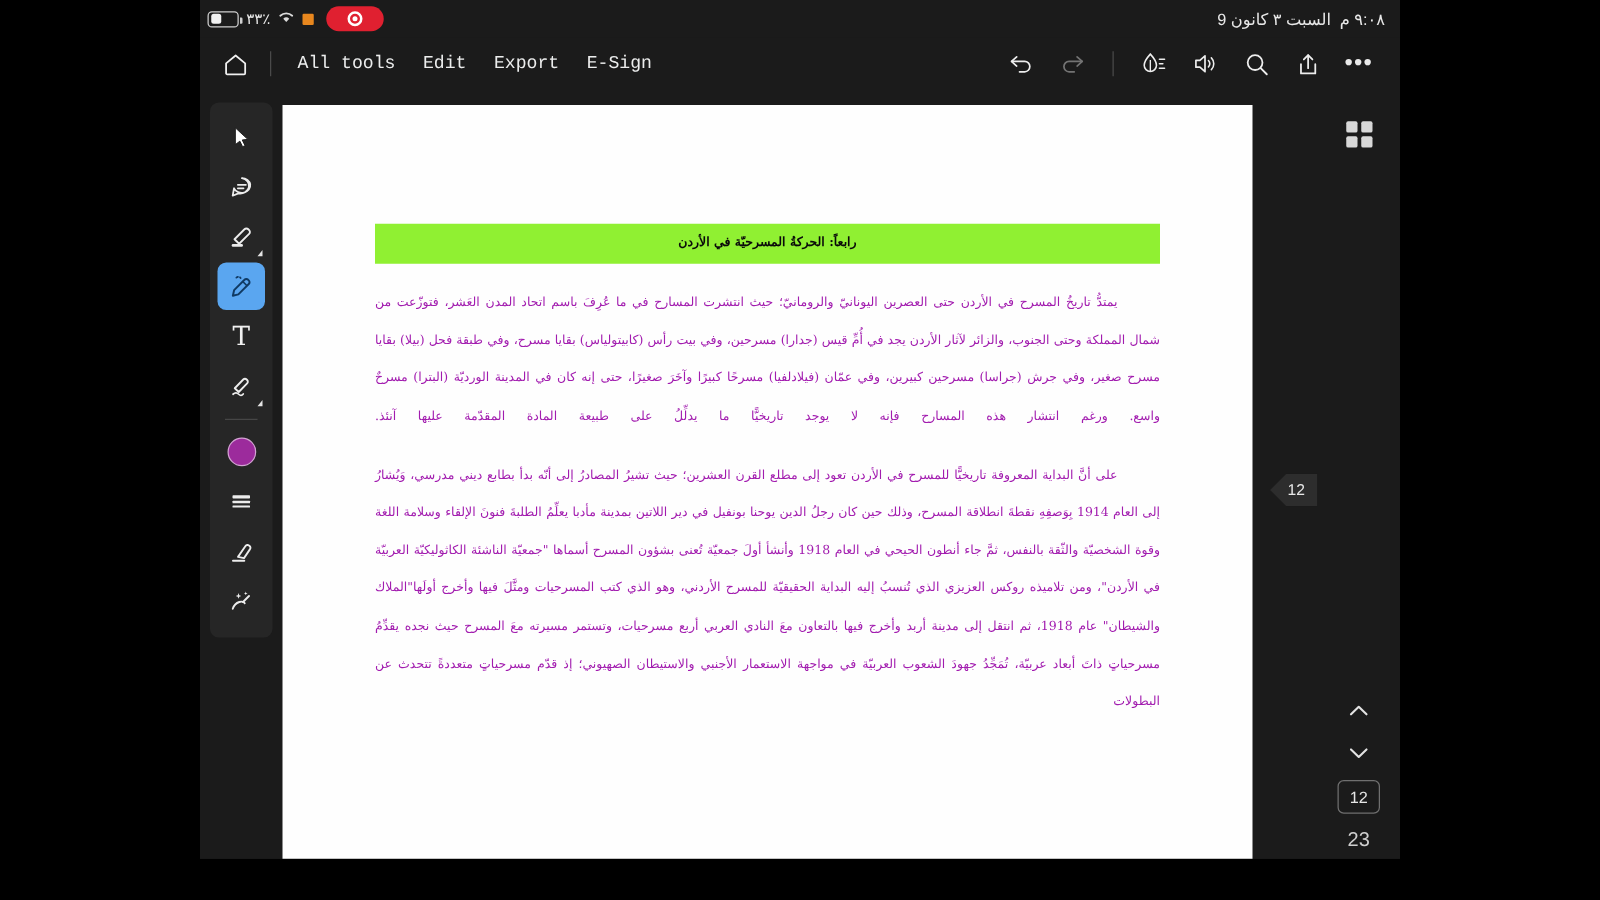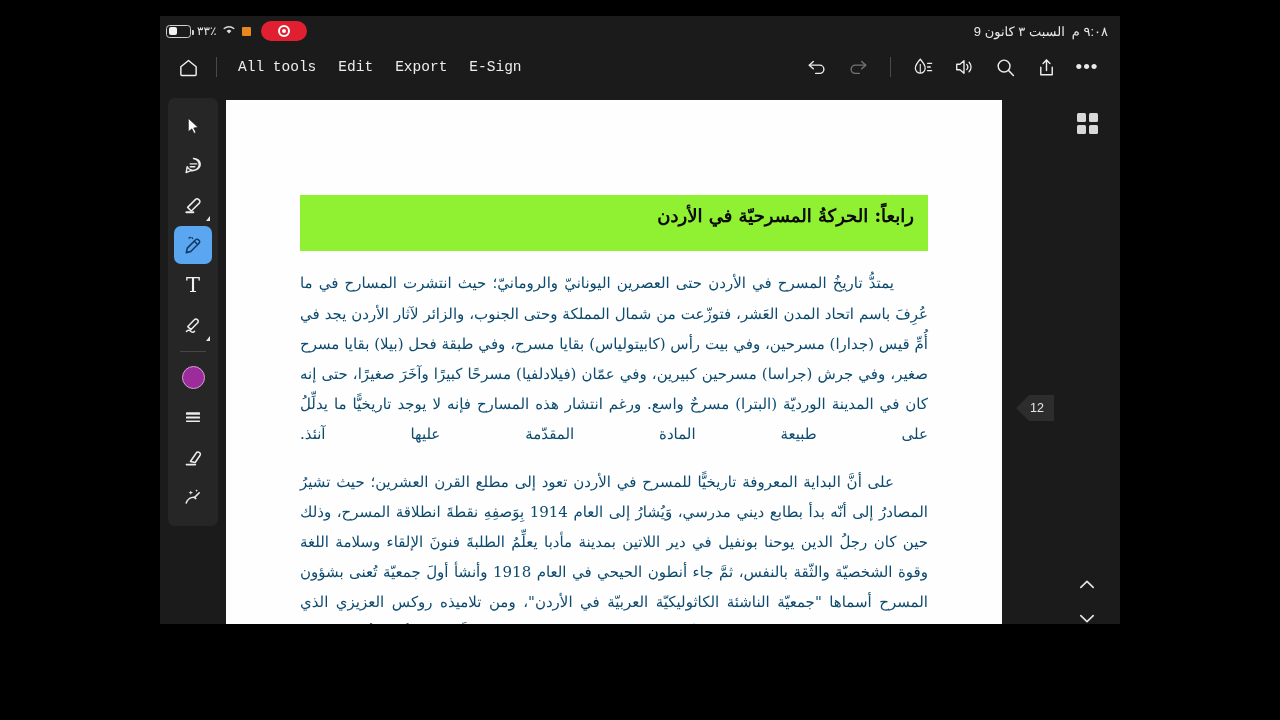--- a/index.html
+++ b/index.html
@@ -28,23 +28,23 @@
     background: #000;
     z-index: 40;
   }
   .bezel.left { left: 0; }
   .bezel.right { left: 1120px; }
 
   
   #device {
     position: absolute;
     left: 160px;
-    top: 16px;
+    top: 0;
     width: 960px;
-    height: 608px;
+    height: 687px;
     background: #1b1b1b;
     overflow: hidden;
   }
 
   
   #statusbar {
     position: absolute;
     left: 0; top: 0;
     width: 960px; height: 30px;
     background: #1b1b1b;
@@ -187,29 +187,30 @@
 
   .doc-inner {
     direction: rtl;
     padding: 95px 74px 0 74px;
     font-family: "DejaVu Serif", "Liberation Serif", serif;
   }
 
   .doc-heading {
     background: #90f032;
     color: #0a0a0a;
-    font-size: 18px;
+    font-size: 10px;
     font-weight: bold;
-    padding: 9px 14px 24px 14px;
+    text-align: center;
+    padding: 9px 14px 10px 14px;
     line-height: 1.3;
   }
 
   .doc-p {
-    color: #0c4a6e;
-    font-size: 15px;
+    color: #a21caf;
+    font-size: 10px;
     line-height: 30.2px;
     text-align: justify;
     text-align-last: center;
     margin-top: 17px;
     letter-spacing: 0;
   }
   .doc-p.indent { text-indent: 34px; text-align-last: justify; }
 
   
   #toolrail {

